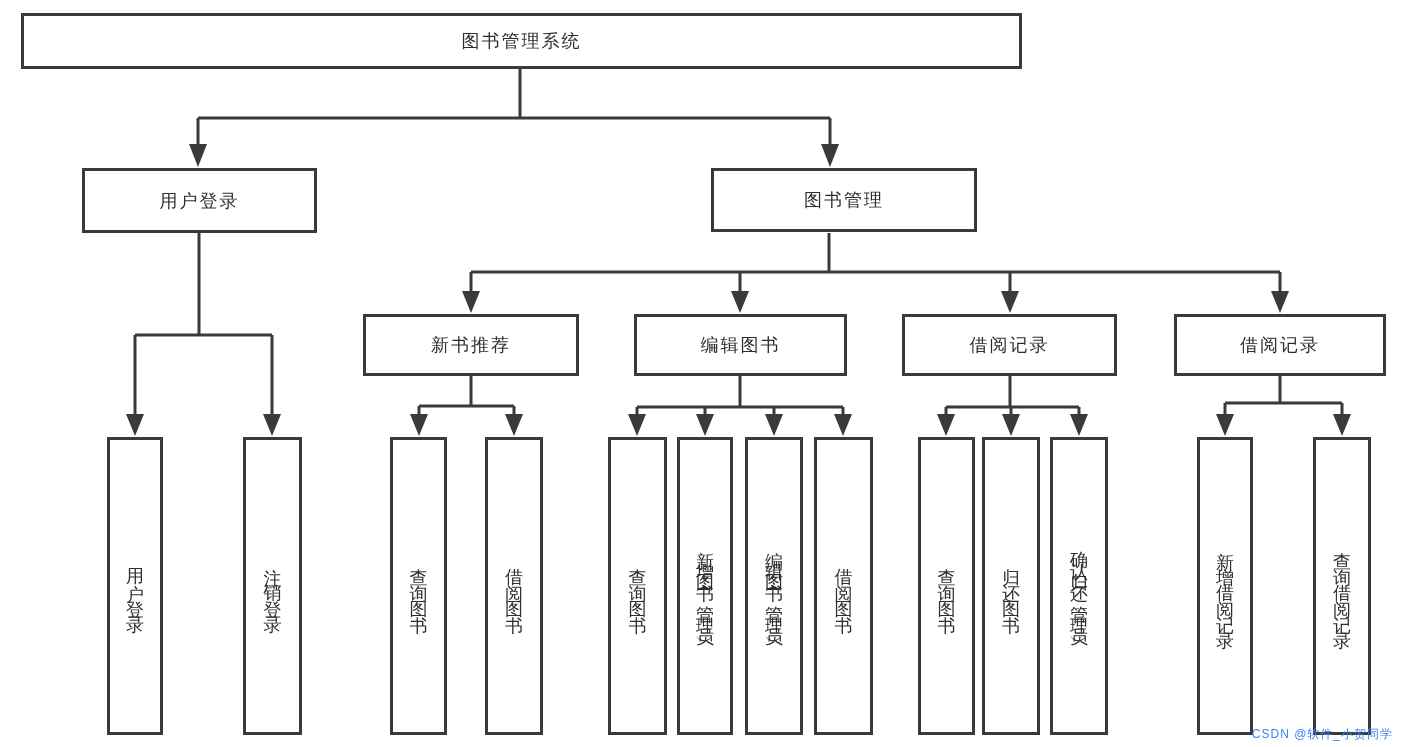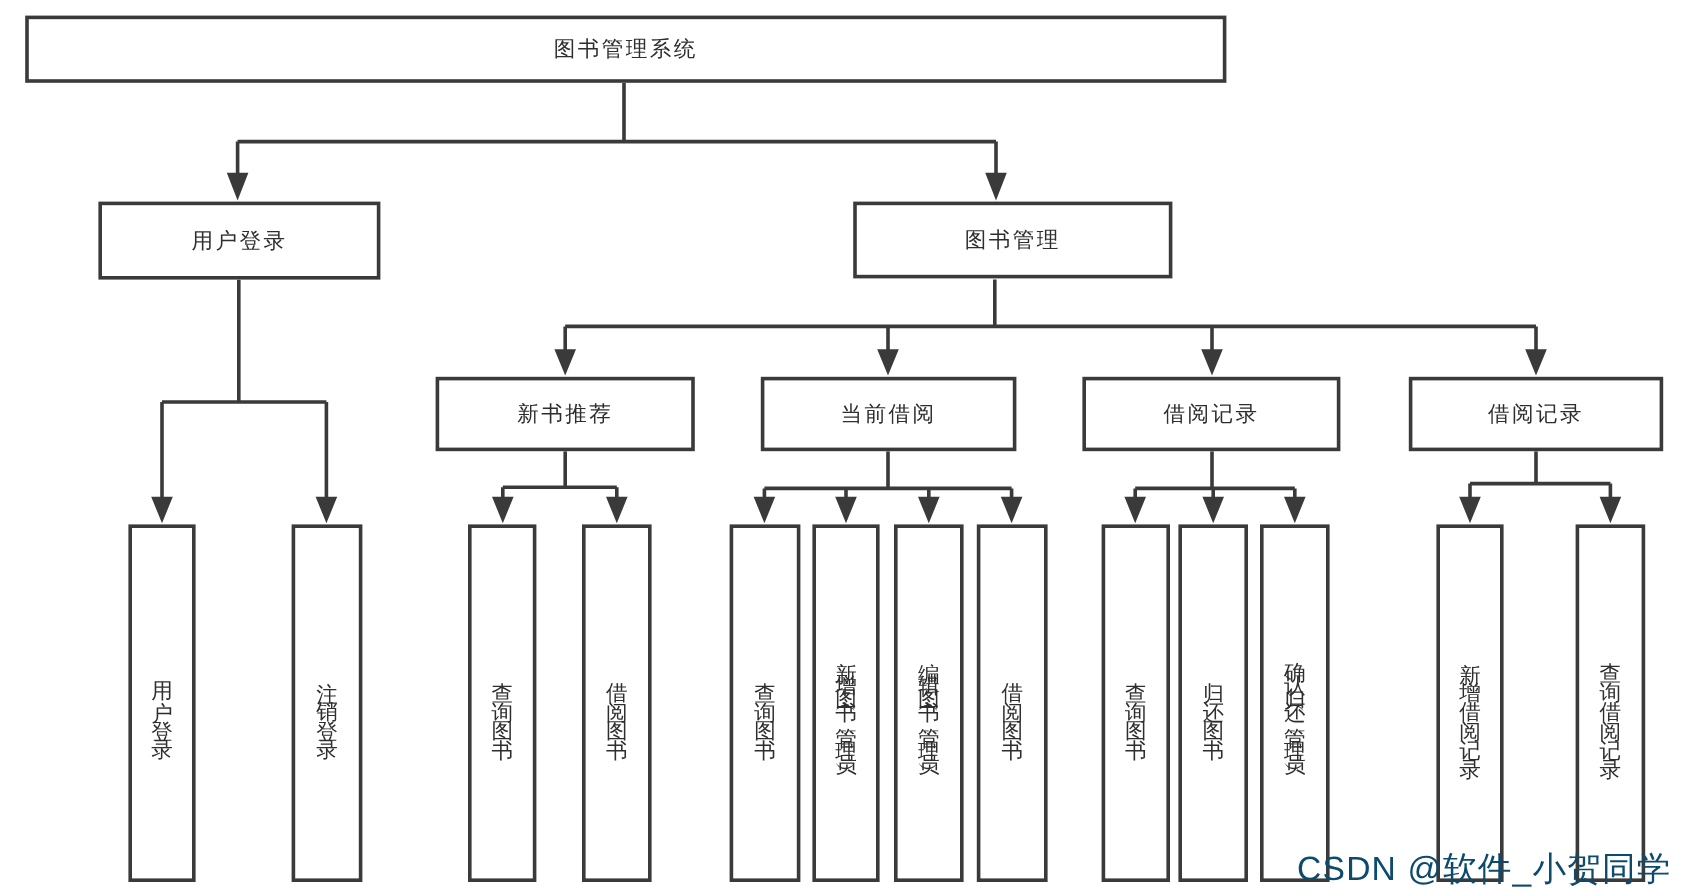--- a/index.html
+++ b/index.html
@@ -44,22 +44,22 @@
     line-height: 1;
     white-space: nowrap;
   }
   .box.v.tight span {
     letter-spacing: 11px;
   }
   .watermark {
     position: absolute;
     right: 12px;
     bottom: 4px;
-    font-size: 28px;
-    color: #0c4a6e;
+    font-size: 12px;
+    color: #3b82f6;
     letter-spacing: 1px;
     white-space: nowrap;
   }
 </style>
 </head>
 <body>
 
 <div class="stage">
 
   <svg class="wires" viewBox="0 0 1405 747" xmlns="http://www.w3.org/2000/svg">
@@ -89,21 +89,21 @@
     <span>用户登录</span>
   </div>
   <div class="box h" style="left:711px;top:168px;width:266px;height:64px">
     <span>图书管理</span>
   </div>
 
   <div class="box h" style="left:363px;top:314px;width:216px;height:62px">
     <span>新书推荐</span>
   </div>
   <div class="box h" style="left:634px;top:314px;width:213px;height:62px">
-    <span>当前借阅</span>
+    <span>编辑图书</span>
   </div>
   <div class="box h" style="left:902px;top:314px;width:215px;height:62px">
     <span>借阅记录</span>
   </div>
   <div class="box h" style="left:1174px;top:314px;width:212px;height:62px">
     <span>借阅记录</span>
   </div>
 
   <div class="box v" style="left:107px;top:437px;width:56px;height:298px">
     <span>用户登录</span>

